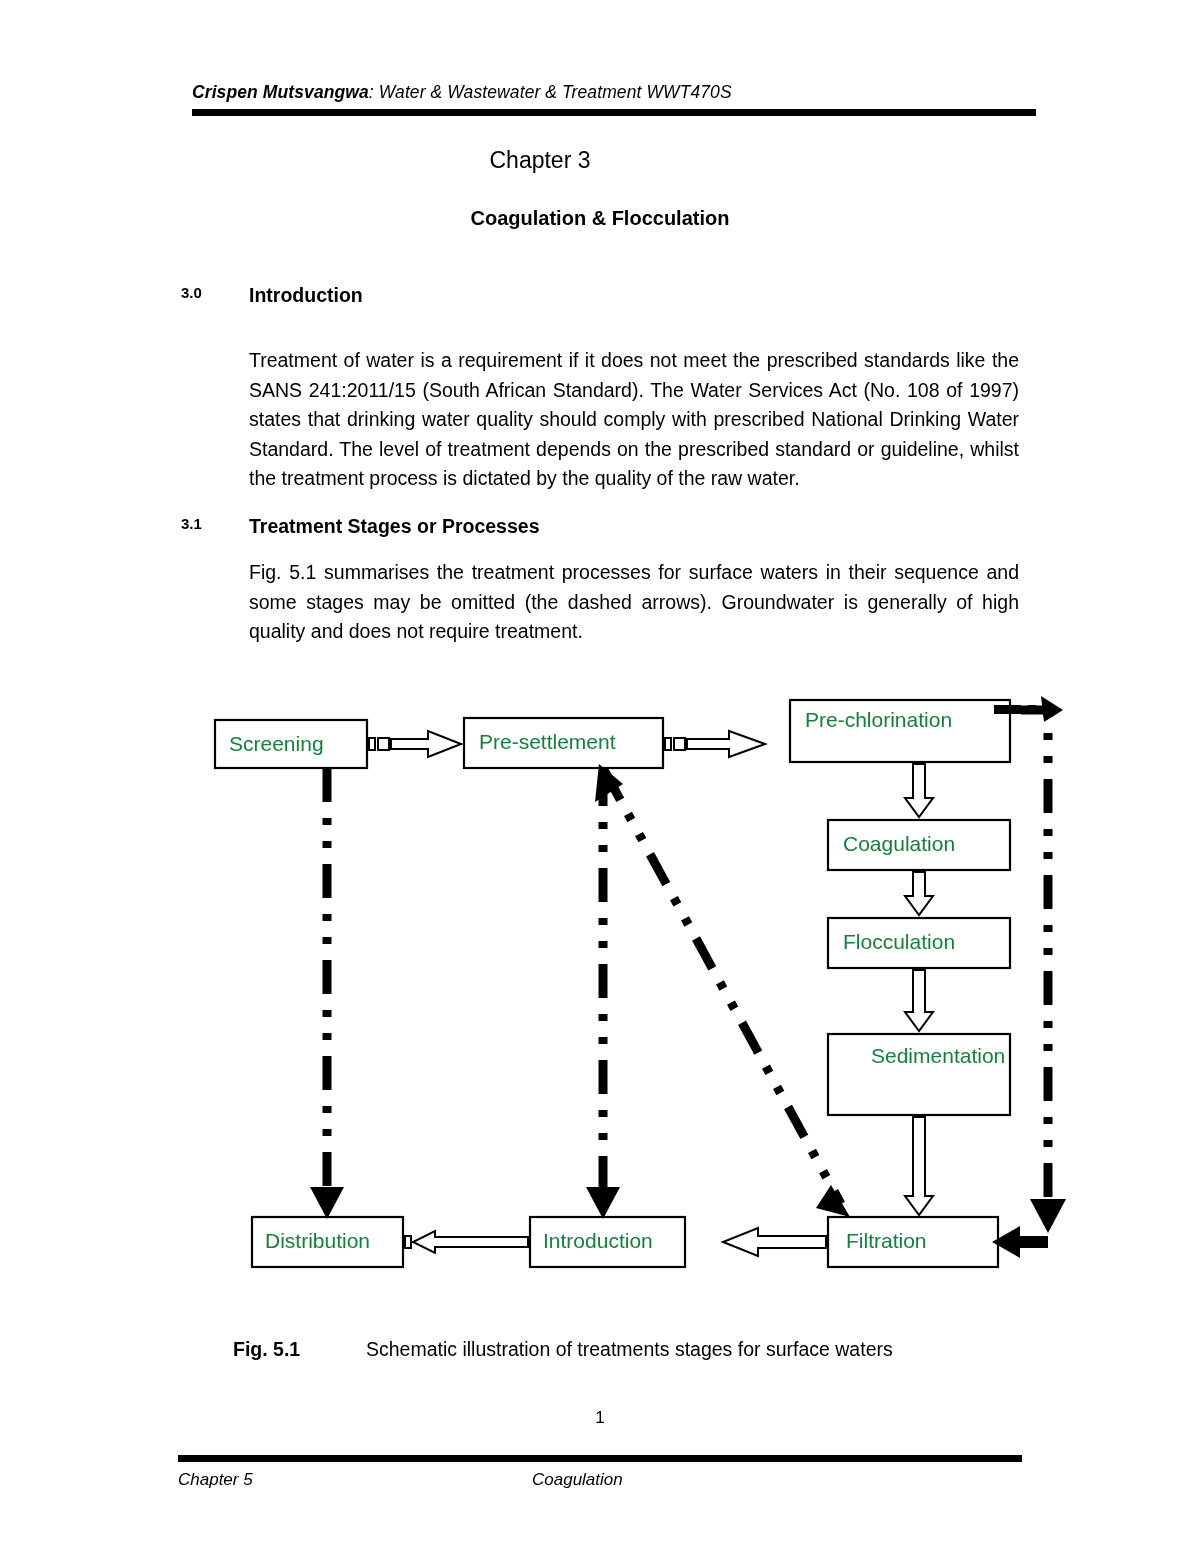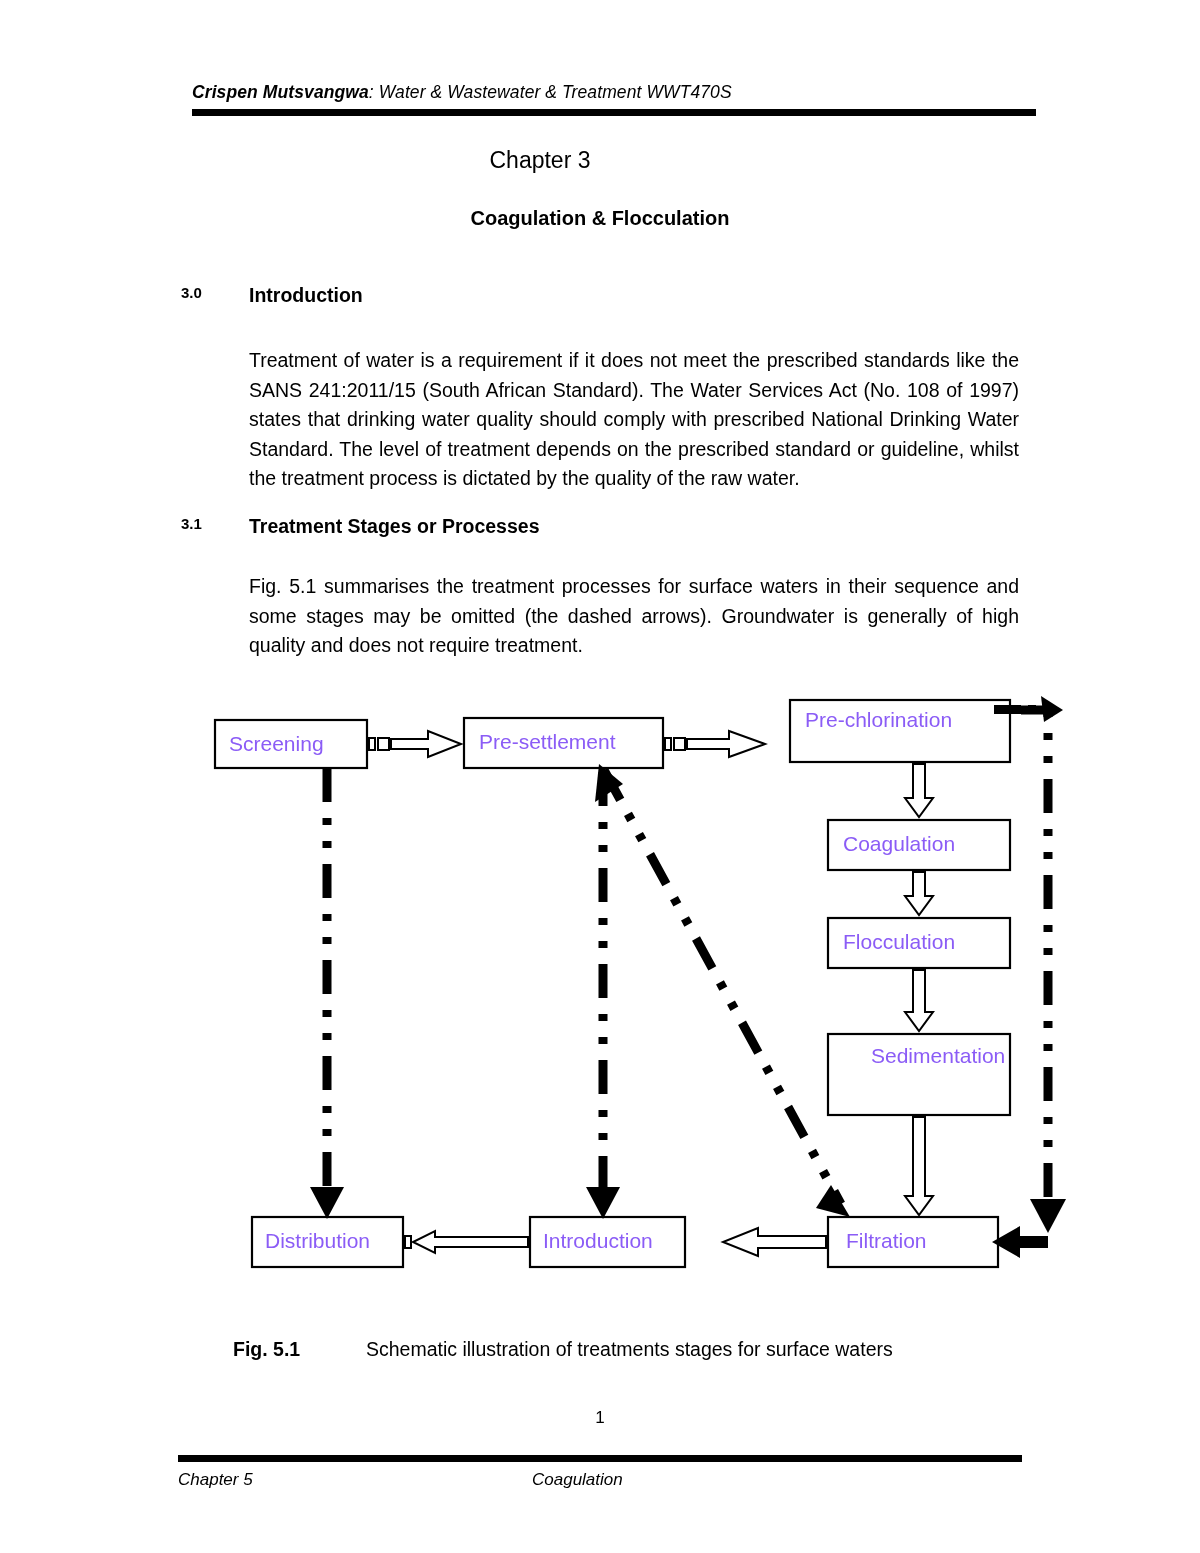--- a/index.html
+++ b/index.html
@@ -87,36 +87,36 @@
     font-size: 19.5px;
     line-height: 29.5px;
     text-align: justify;
     text-justify: inter-word;
   }
 
   #sec-intro-num, #sec-intro-label { top: 284px; }
   #intro-par { top: 314px; margin-top: 32px; }
 
   #sec-stages-num, #sec-stages-label { top: 515px; }
-  #stages-par { top: 572px; }
+  #stages-par { top: 558px; }
 
   
   #diagram {
     position: absolute;
     left: 195px;
     top: 680px;
     width: 900px;
     height: 620px;
   }
   #diagram svg { display: block; }
   .node-label {
     position: absolute;
     font-size: 21px;
     white-space: nowrap;
-    color: #8b5cf6;
+    color: #15803d;
   }
 
   
   #fig-caption {
     position: absolute;
     left: 233px;
     top: 1338px;
     font-size: 19.5px;
     white-space: nowrap;
   }

